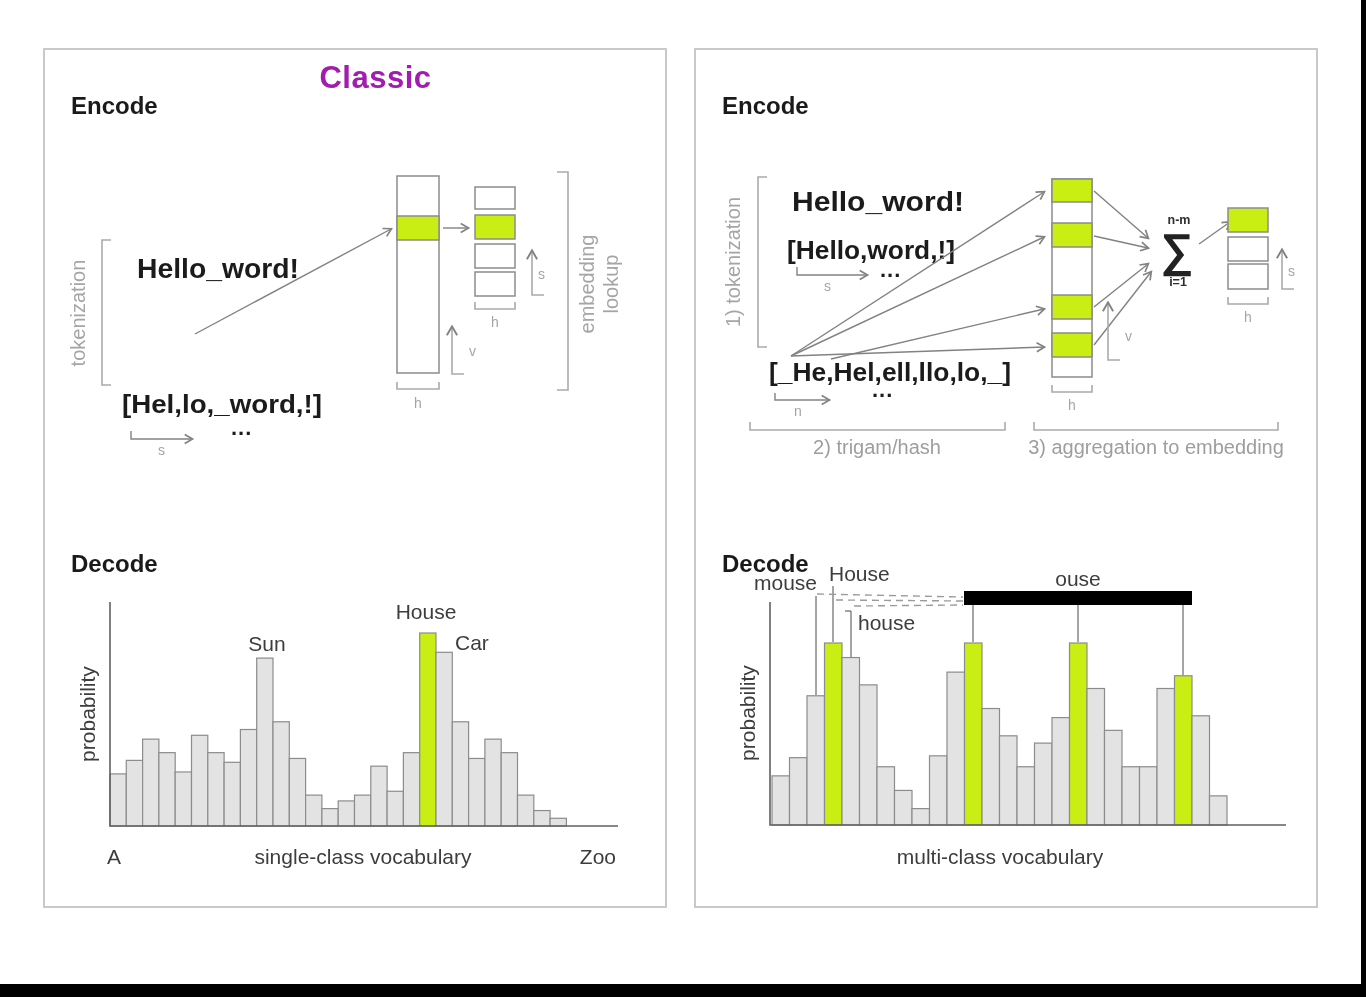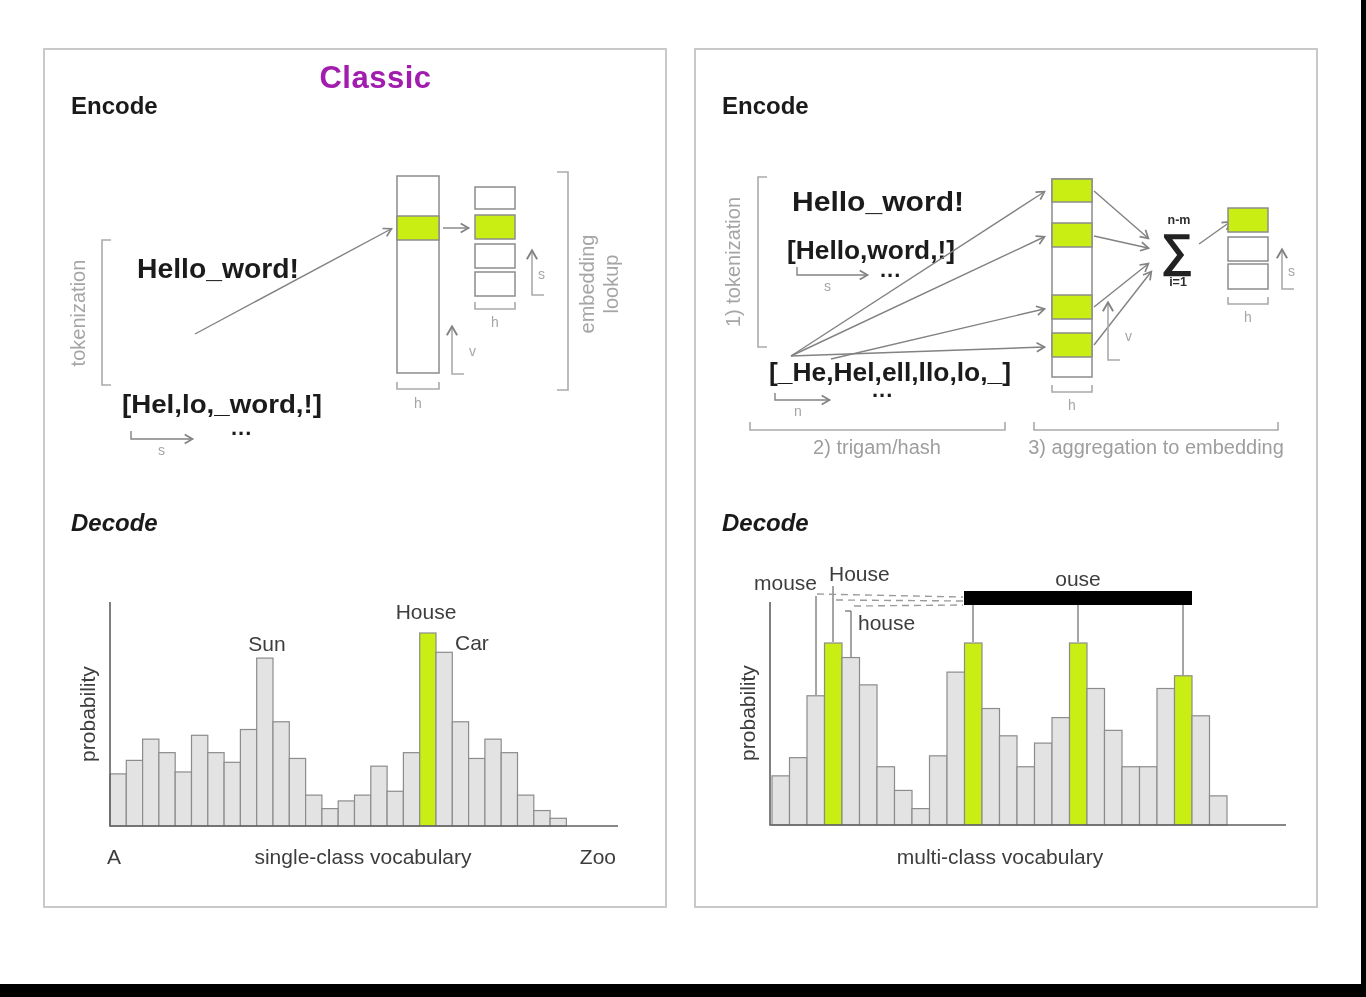--- a/index.html
+++ b/index.html
@@ -6,21 +6,21 @@
   body { width:1366px; height:997px; position:relative; overflow:hidden;
          font-family:"Liberation Sans", sans-serif; }
   .panel { position:absolute; top:48px; width:620px; height:856px;
            background:#fff; border:2px solid #c9c9c9; }
   #panel-classic { left:43px; }
   #panel-tfree  { left:694px; }
   .panel-title { position:absolute; top:10px; left:0; right:0; text-align:center;
                  font-size:31px; font-weight:bold; color:#a21caf; letter-spacing:.5px;margin-left:41px; }
   .sec-heading { position:absolute; left:26px; font-size:24px; font-weight:bold; color:#1a1a1a;text-align:right; }
   .enc { top:42px; }
-  .dec { top:459px;font-style:italic; }
+  .dec { top:500px; }
   .panel svg { position:absolute; left:0; top:0; }
   svg text { font-family:"Liberation Sans", sans-serif; }
   .brk   { fill:none; stroke:#ababab; stroke-width:1.6; }
   .arrow { fill:none; stroke:#828282; stroke-width:1.4; }
   .tiny  { font-size:14px; fill:#a5a5a5; }
   .side  { font-size:20px; fill:#a5a5a5; }
   .stage { font-size:20px; fill:#9e9e9e; }
   .boldtxt { font-weight:bold; fill:#1b1b1b; font-size:26px; }
   .big   { font-size:27px; }
   .dots  { font-weight:bold; fill:#1b1b1b; font-size:22px; letter-spacing:1px; }

